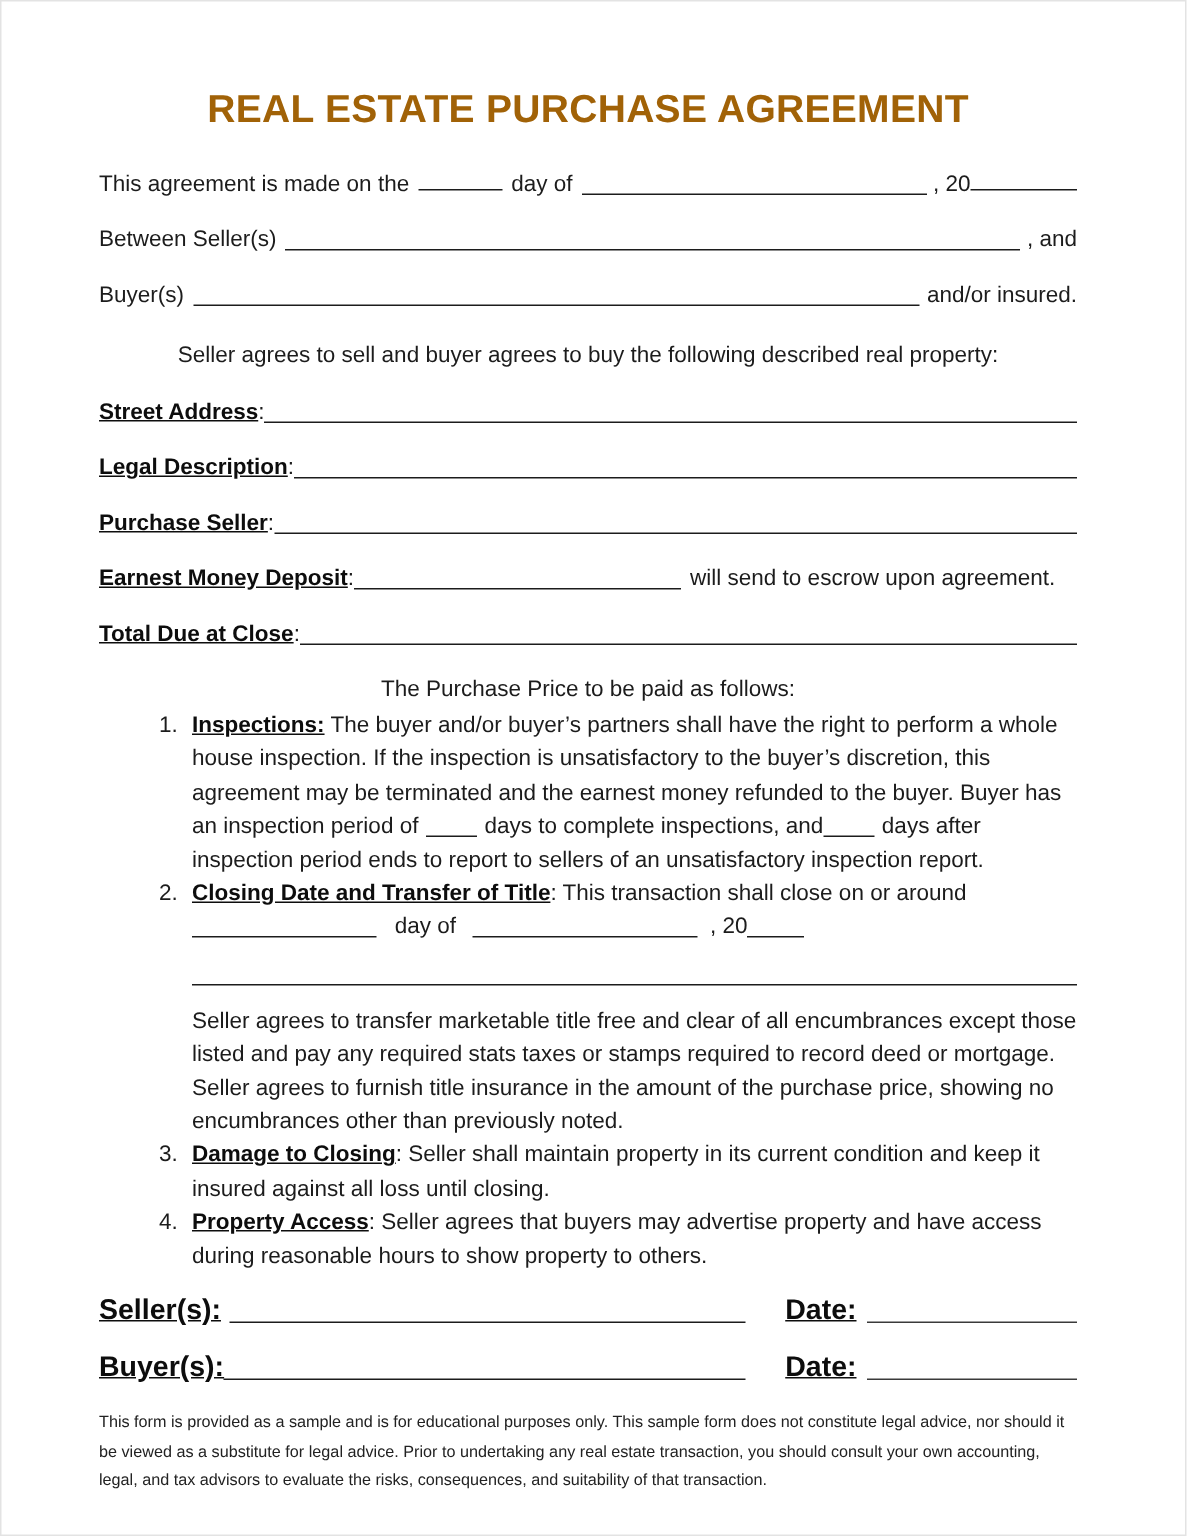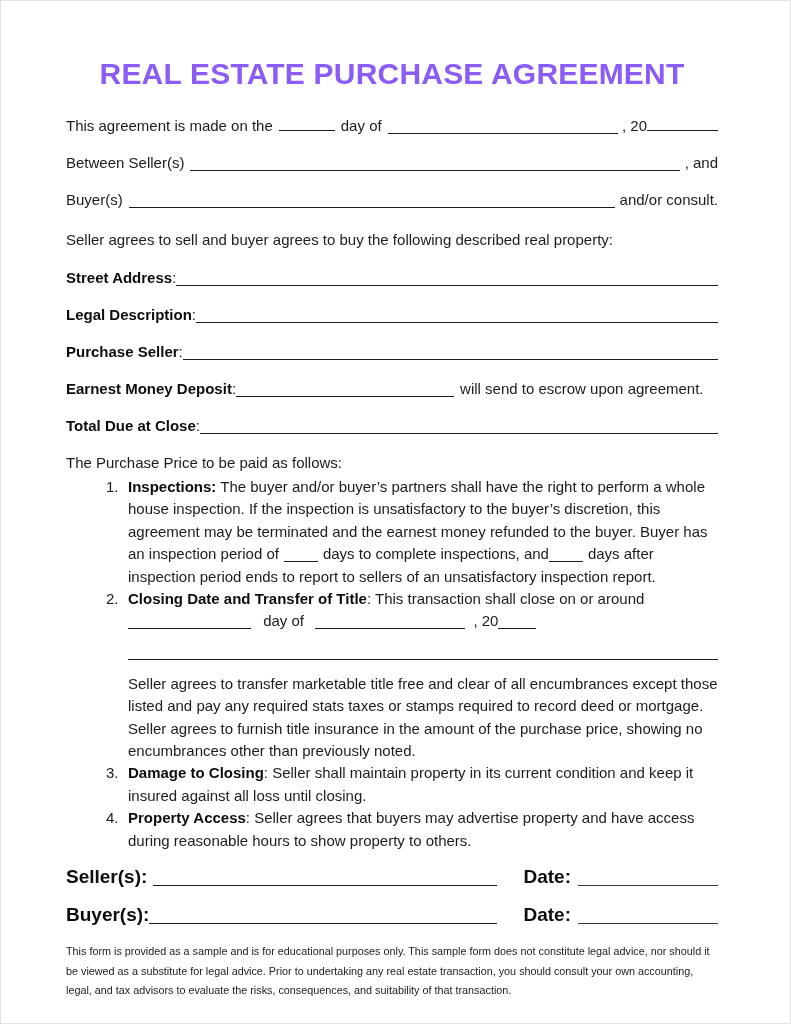--- a/index.html
+++ b/index.html
@@ -11,30 +11,31 @@
     overflow: hidden;
     box-sizing: border-box;
     border: 1px solid #e3e3e3;
   }
   .page {
     padding: 40px 72px 0 65px;
     box-sizing: border-box;
   }
   .title {
     text-align: center;
-    font-size: 30px;
+    font-size: 26px;
     font-weight: bold;
-    color: #8b5cf6;
+    color: #a16207;
     margin: 16px 0 24px 0;
     letter-spacing: 0.2px;
   }
   .line {
     font-size: 15px;
     line-height: 22px;
     margin-bottom: 15px;
+    text-align: center;
   }
   .frow {
     display: flex;
     align-items: baseline;
     font-size: 15px;
     line-height: 22px;
     margin-bottom: 15px;
     white-space: nowrap;
   }
   .fill {
@@ -51,21 +52,21 @@
   }
   .b56  { width: 56px; }
   .b71  { width: 71px; }
   .b123 { width: 123px; }
   .b150 { width: 150px; }
   .b38  { width: 38px; }
   .b34  { width: 34px; margin: 0 5px; }
   .b34nl{ width: 34px; margin-right: 5px; }
   .b218 { width: 218px; margin-right: 6px; }
   .b140 { width: 140px; }
-  .bold { font-weight: bold; color: #0d0d0d; }
+  .bold { font-weight: bold; color: #0d0d0d; text-decoration: underline; }
   .gap6 { margin-left: 6px; }
   .intro-desc { margin: 18px 0 16px 0; }
   .list {
     font-size: 15px;
     line-height: 22.4px;
   }
   .li {
     position: relative;
     padding-left: 62px;
   }
@@ -119,21 +120,21 @@
 
   <div class="frow">
     <span>Between Seller(s)</span>
     <span class="fill gap6" style="margin-right:5px"></span>
     <span>, and</span>
   </div>
 
   <div class="frow">
     <span>Buyer(s)</span>
     <span class="fill gap6" style="margin-right:5px"></span>
-    <span>and/or consult.</span>
+    <span>and/or insured.</span>
   </div>
 
   <div class="line intro-desc">Seller agrees to sell and buyer agrees to buy the following described real property:</div>
 
   <div class="frow">
     <span class="bold">Street Address</span>
       <span>:</span>
     <span class="fill"></span>
   </div>
 

